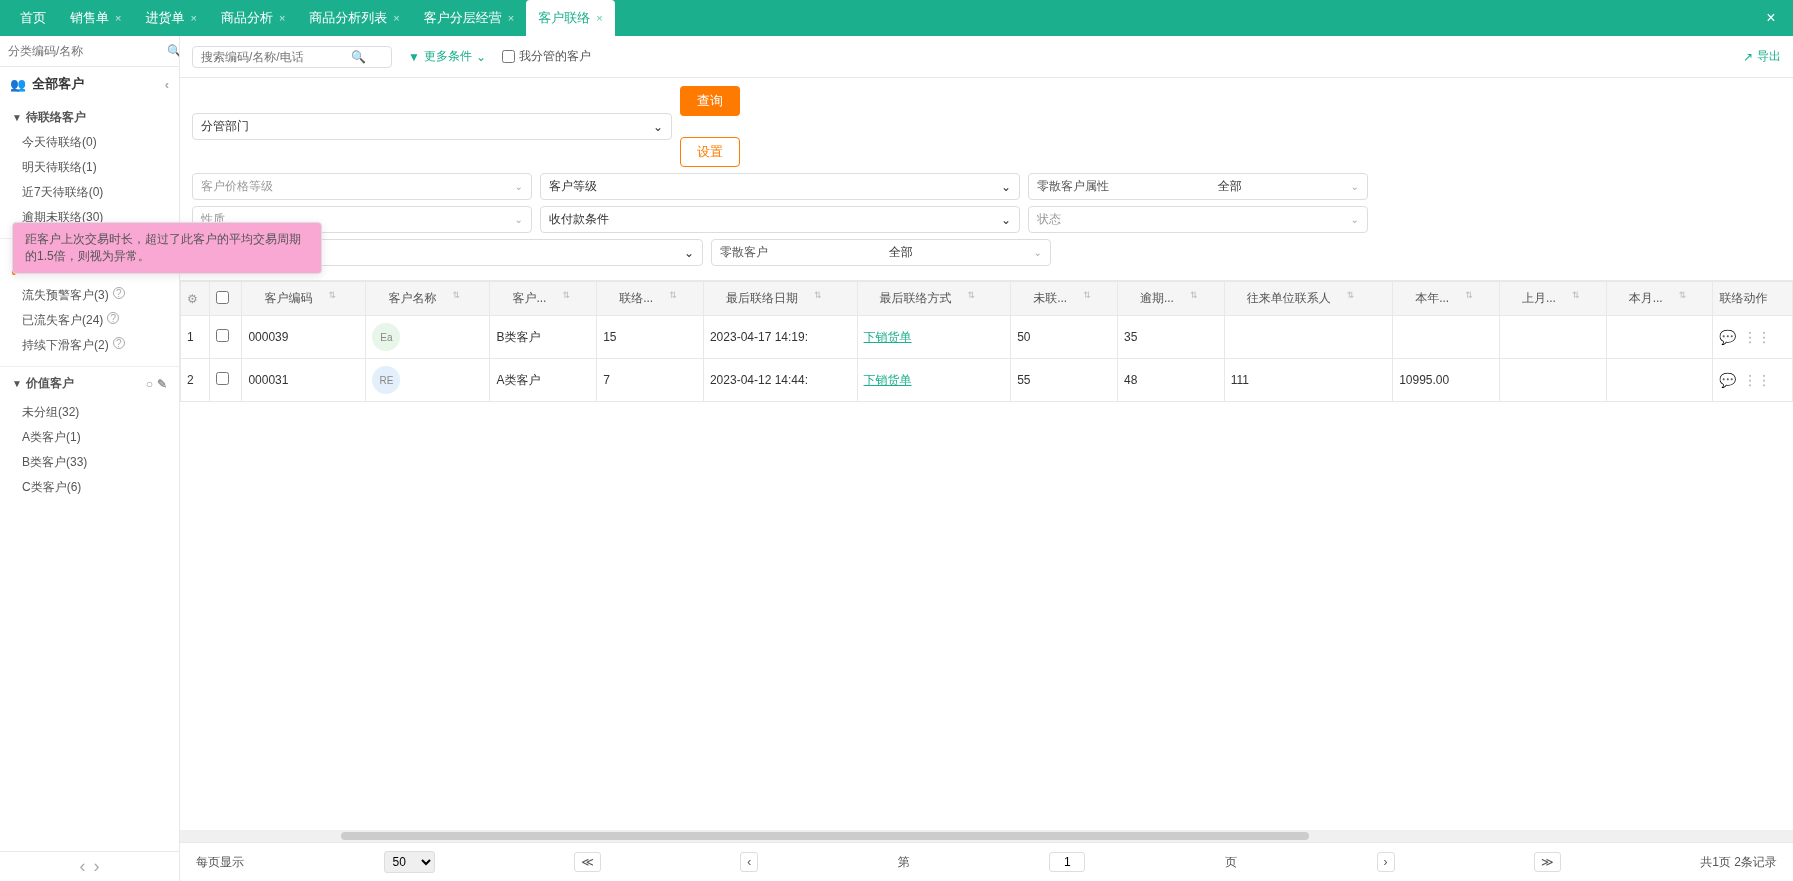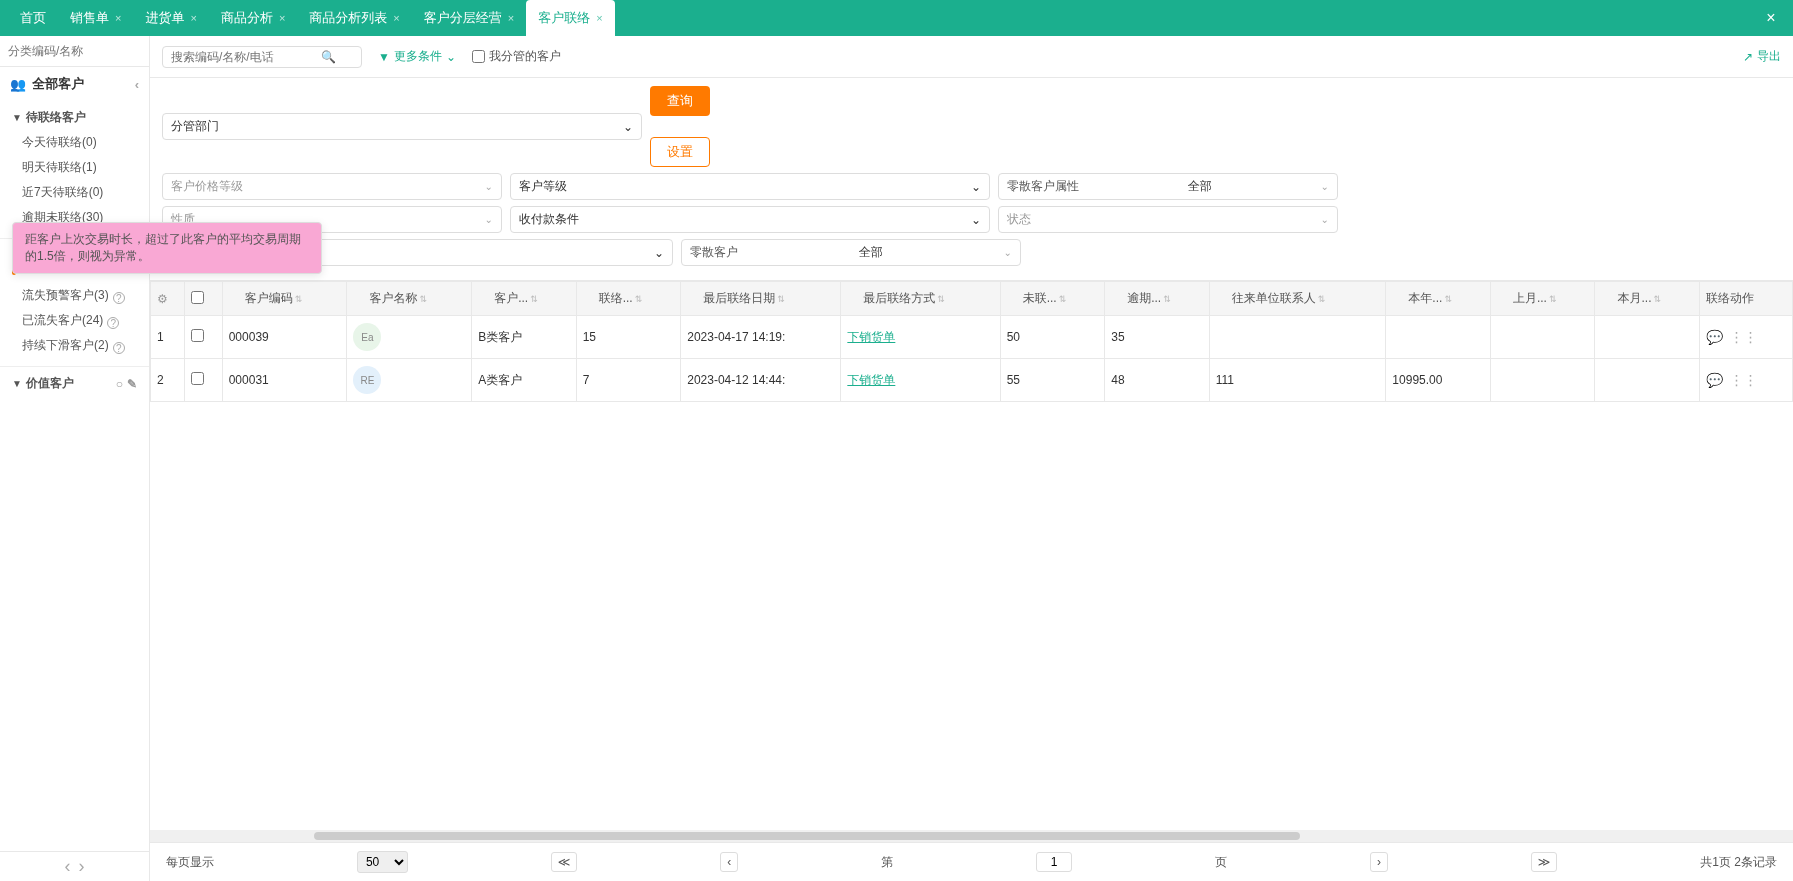--- a/index.html
+++ b/index.html
@@ -45,21 +45,21 @@
 
     
     .main-layout {
       display: flex;
       height: calc(100vh - 36px);
       background: #f5f5f5;
     }
 
     
     .sidebar {
-      width: 150px;
+      width: 180px;
       background: #fff;
       border-right: 1px solid #e8e8e8;
       display: flex;
       flex-direction: column;
       overflow-y: auto;
       flex-shrink: 0;
     }
     .sidebar-search {
       display: flex;
       align-items: center;
@@ -93,21 +93,21 @@
       color: #555;
       font-weight: bold;
       cursor: pointer;
     }
     .sidebar-group-title .arrow { font-size: 10px; }
     .sidebar-item {
       padding: 4px 12px 4px 22px;
       font-size: 12px;
       color: #555;
       cursor: pointer;
-      display: flex; align-items: flex-end;
+      display: flex; align-items: flex-start;
     }
     .sidebar-divider { border-top: 1px solid #eee; margin: 4px 0; }
     .sidebar-group-title2 {
       display: flex; align-items: center; justify-content: space-between;
       padding: 4px 12px;
       font-size: 12px;
       color: #555;
       font-weight: bold;
       cursor: pointer;
     }
@@ -259,21 +259,21 @@
       padding: 8px 6px;
       text-align: left;
       white-space: nowrap;
       font-weight: normal;
       color: #555;
       position: sticky;
       top: 0;
       z-index: 2;
     }
     .data-table th .th-inner {
-      display: flex; align-items: center; gap: 2px; margin-left: 16px;
+      display: flex; align-items: flex-start; gap: 16px; margin-left: 16px;
     }
     .data-table th .sort-icon { color: #bbb; font-size: 9px; }
     .data-table td {
       border: 1px solid #e8e8e8;
       padding: 7px 6px;
       white-space: nowrap;
       color: #333;
     }
     .table-gear { color: #999; cursor: pointer; }
     .data-table td .link-text { color: #1baf8e; text-decoration: underline; cursor: pointer; }
@@ -432,20 +432,34 @@
     <div class="sidebar-divider"></div>
 
     <div class="sidebar-group-title2">
       <div class="left">
         <span style="font-size:10px;">▼</span>
         <span>价值客户</span>
       </div>
       <div class="icons">
         <span>○</span>
         <span>✎</span>
+      </div>
+    </div>
+    <div class="sidebar-section">
+      <div class="sidebar-item">
+        <span>未分组(32)</span>
+      </div>
+      <div class="sidebar-item">
+        <span>A类客户(1)</span>
+      </div>
+      <div class="sidebar-item">
+        <span>B类客户(33)</span>
+      </div>
+      <div class="sidebar-item">
+        <span>C类客户(6)</span>
       </div>
     </div>
 
     <div style="flex:1;"></div>
     <div class="sidebar-bottom">
       <span>‹</span>
       <span>›</span>
     </div>
   </div>
 

